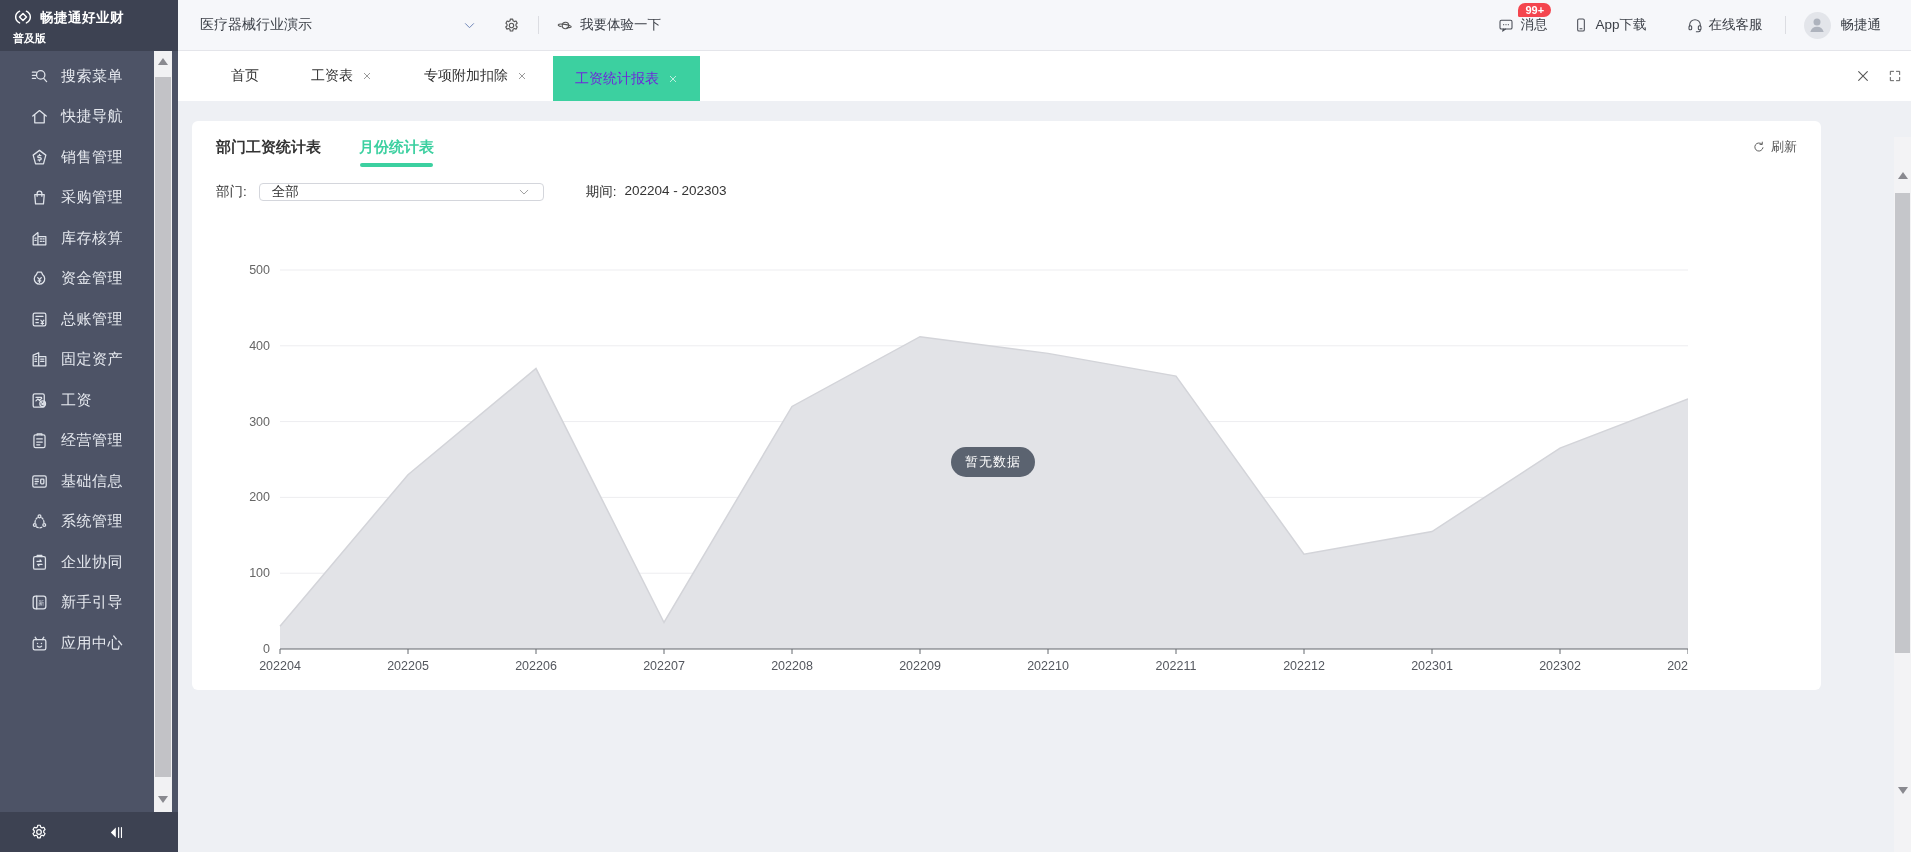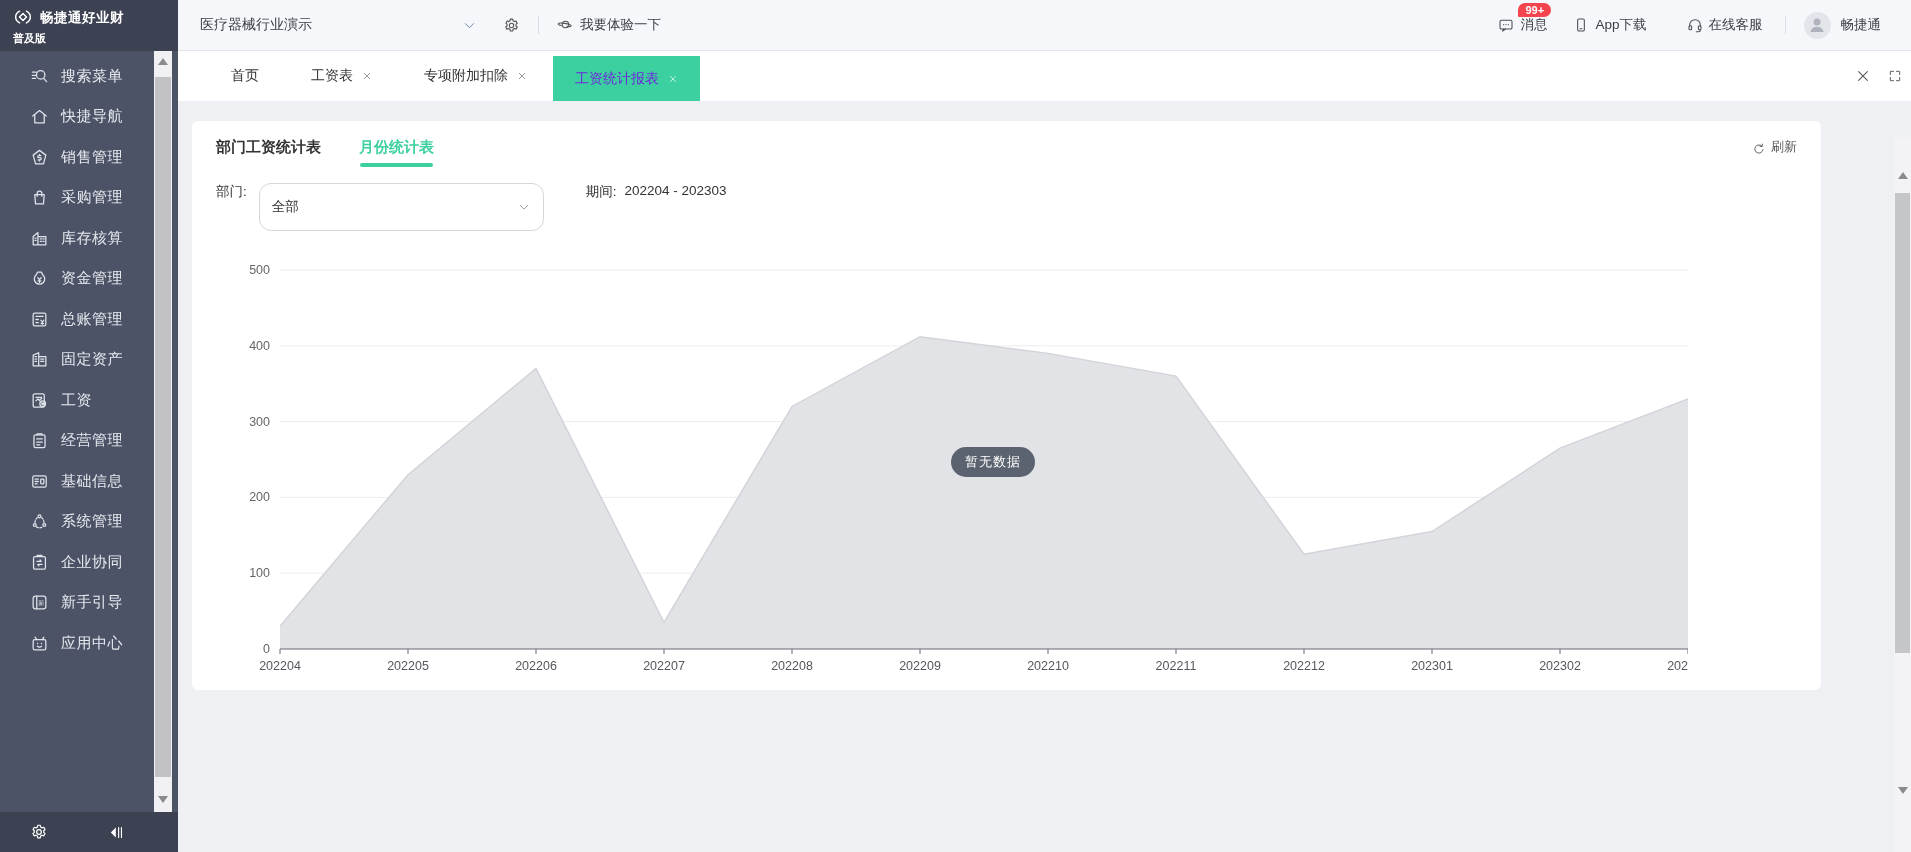--- a/index.html
+++ b/index.html
@@ -27,21 +27,21 @@
 #sidebar-footer{position:absolute;bottom:0;left:0;width:178px;height:40px;background:var(--sidebar-hd);display:flex;align-items:center;color:#fff}
 #footer-gear{font-size:18px;margin-left:30px;cursor:pointer}
 #footer-collapse{font-size:17px;margin-left:60px;cursor:pointer}
 
 
 #topbar{position:absolute;left:178px;top:0;right:0;height:51px;background:#f6f7fa;border-bottom:1px solid #e4e5ea;display:flex;align-items:center;font-size:13.5px;color:#3c4048}
 #account-name{margin-left:22px;font-size:14px;cursor:pointer}
 #account-chevron{margin-left:150px;color:#6f86b8;font-size:15px;cursor:pointer}
 #topbar-gear{margin-left:26px;color:#555;font-size:17px;cursor:pointer}
 .vdiv{width:1px;height:18px;background:#dcdde2;margin:0 18px}
-#experience{display:flex;align-items:flex-start;cursor:pointer}
+#experience{display:flex;align-items:flex-end;cursor:pointer}
 #experience .icon{font-size:17px;color:#555}
 #topbar-spacer{flex:1}
 .tb-item{display:flex;align-items:center;gap:6px;cursor:pointer}
 .tb-item .icon{font-size:16px;color:#4a4e57}
 #messages{position:relative;margin-right:26px}
 #msg-badge{position:absolute;top:-13px;left:20px;background:var(--red);color:#fff;font-size:11px;font-weight:bold;padding:1px 7px;border-radius:9px 9px 9px 2px}
 #app-download{margin-right:40px}
 #support{margin-right:4px}
 #avatar{width:27px;height:27px;border-radius:50%;background:#e3e5ea;display:flex;align-items:center;justify-content:center;font-size:20px;margin-right:10px;overflow:hidden;cursor:pointer}
 #username{margin-right:30px;cursor:pointer}
@@ -56,25 +56,25 @@
 #tab-close-all{font-size:16px;cursor:pointer}
 #tab-expand{font-size:14px;cursor:pointer}
 
 
 #content{position:absolute;left:178px;top:101px;right:0;bottom:0;background:#eef0f4}
 #panel{position:absolute;left:14px;top:20px;width:1629px;height:569px;background:#fff;border-radius:6px}
 #subtab-row{display:flex;align-items:center;height:46px;padding:6px 24px 0}
 .subtab{margin-right:38px;font-size:15px;font-weight:bold;color:#333;height:40px;display:flex;align-items:center;position:relative;cursor:pointer}
 .subtab.active{color:var(--green)}
 .subtab.active::after{content:"";position:absolute;left:1px;right:1px;bottom:0;height:4px;border-radius:2px;background:var(--green)}
-#refresh{margin-left:auto;font-size:13px;color:#555;display:flex;align-items:flex-end;gap:5px;cursor:pointer}
+#refresh{margin-left:auto;font-size:13px;color:#555;display:flex;align-items:center;gap:5px;cursor:pointer}
 #refresh .icon{font-size:14px}
 #filter-row{display:flex;align-items:flex-start;padding-left:24px;margin-top:16px;font-size:13.5px;color:#333}
 #dept-label{margin-right:12px}
-#dept-select{width:285px;height:48px;border:1px solid #d4d6dc;border-radius:12px;display:flex;align-items:center;padding:0 12px;background:#fff;cursor:pointer}
+#dept-select{width:285px;height:18px;border:1px solid #d4d6dc;border-radius:4px;display:flex;align-items:center;padding:0 12px;background:#fff;cursor:pointer}
 #dept-select .icon{margin-left:auto;color:#999;font-size:14px}
 #period-label{margin-left:42px;margin-right:8px}
 #chart{position:absolute;left:36px;top:139px}
 .ytick{font-size:12.5px;fill:#666}
 .xtick{font-size:12.5px;fill:#54575e}
 #nodata{position:absolute;left:801px;top:341px;transform:translate(-50%,-50%);background:var(--nodata);color:#fff;font-size:13px;padding:6px 14px;border-radius:15px;letter-spacing:1px}
 
 
 #page-scroll{position:absolute;right:0;top:137px;width:17px;height:715px;background:#f3f3f5}
 #page-scroll .up{top:30px}

